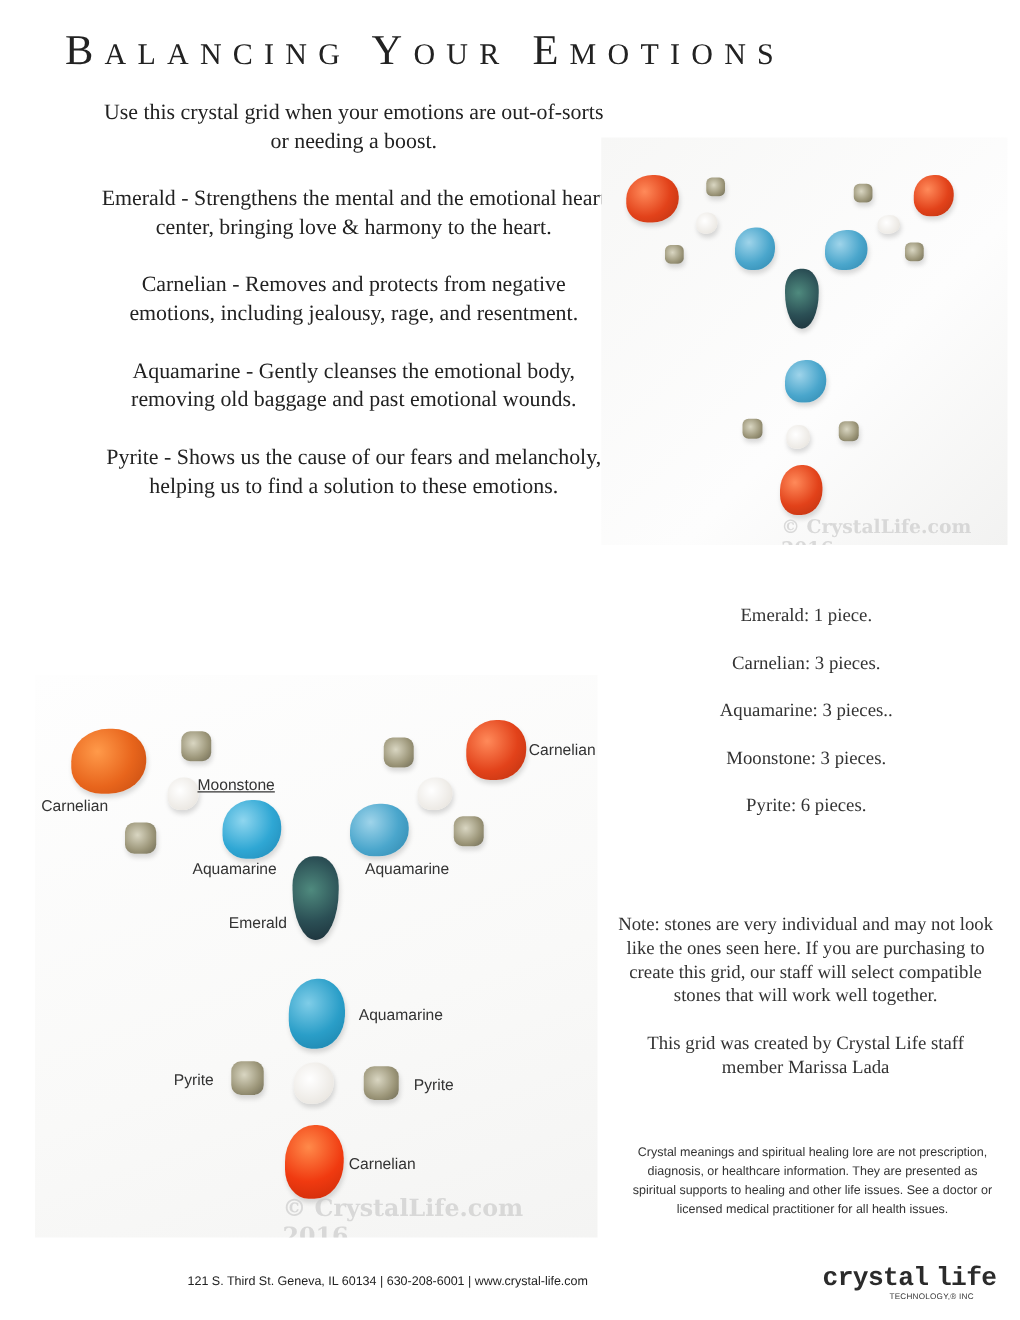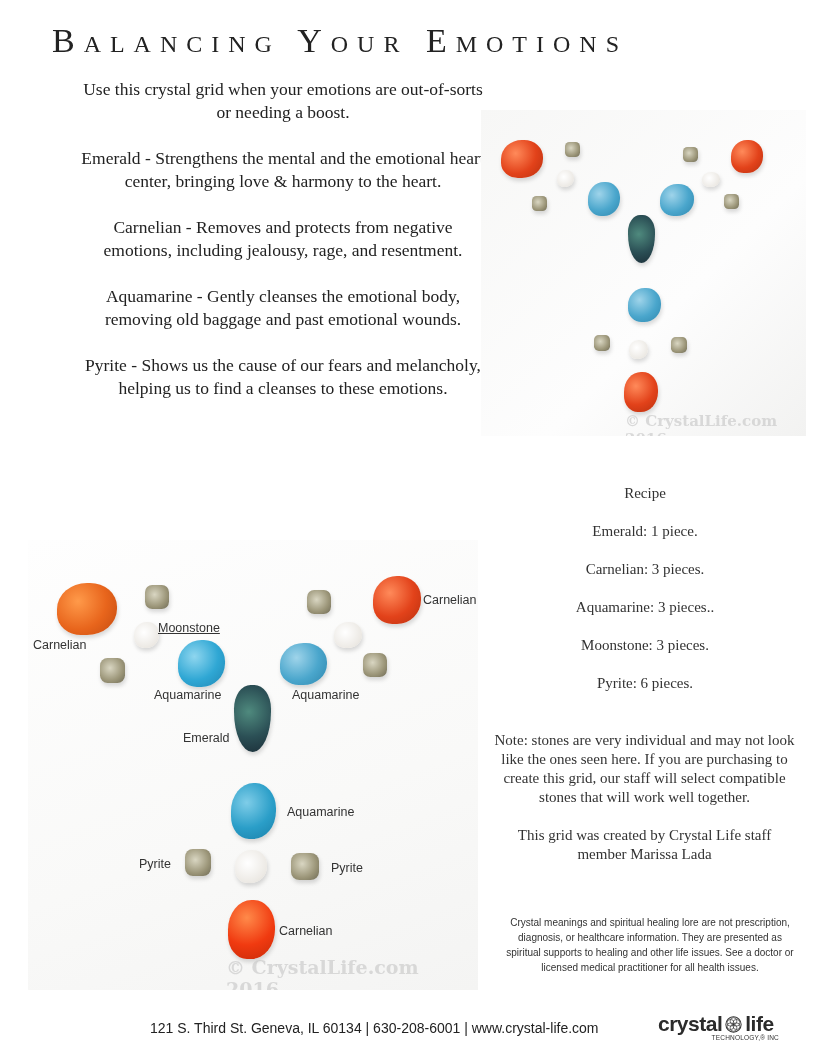--- a/index.html
+++ b/index.html
@@ -16,37 +16,37 @@
   .moon { background: radial-gradient(circle at 40% 40%, #ffffff, #ece9e4 70%, #d8d4cd); }
   .pyrite { background: radial-gradient(circle at 40% 40%, #d9d6c2, #9b9578 60%, #6e6a55); border-radius: 30%; }
   .emerald { background: radial-gradient(circle at 40% 40%, #4f8a7e, #2b4f55 55%, #1b2e38); border-radius: 45% 45% 50% 50% / 35% 35% 60% 60%; }
   .watermark { position: absolute; font-family: "DejaVu Serif", serif; font-weight: bold; color: rgba(200,200,200,0.65); }
   .label { position: absolute; font-family: "Liberation Sans", sans-serif; font-size: 12.5px; color: #333; }
   .recipe { position: absolute; left: 490px; top: 484px; width: 310px; text-align: center; font-family: "Liberation Serif", serif; font-size: 15px; color: #333; }
   .recipe div { height: 38px; line-height: 18px; }
   .note { position: absolute; left: 492px; top: 731px; width: 305px; text-align: center; font-family: "Liberation Serif", serif; font-size: 15px; line-height: 19px; color: #333; }
   .note p { margin: 0 0 19px 0; }
   .disclaimer { position: absolute; left: 505px; top: 915px; width: 290px; text-align: center; font-family: "Liberation Sans", sans-serif; font-size: 10px; line-height: 15px; color: #333; }
-  .footer { position: absolute; left: 150px; top: 1020px; font-family: "Liberation Sans", sans-serif; font-size: 14px; color: #222; }
+  .footer { position: absolute; left: 150px; top: 1020px; font-family: "Liberation Sans", sans-serif; font-size: 10px; color: #222; }
   .logo { position: absolute; left: 658px; top: 1013px; width: 125px; height: 32px; }
-  .logo .brand { font-family: Liberation Sans, sans-serif; font-weight: bold; font-size: 21px; color: #2b2b2b; letter-spacing: -0.5px; display: flex; align-items: center; gap: 3px; line-height: 22px; }
+  .logo .brand { font-family: Liberation Mono, monospace; font-weight: bold; font-size: 21px; color: #2b2b2b; letter-spacing: -0.5px; display: flex; align-items: center; gap: 3px; line-height: 22px; }
   .logo .sub { position: absolute; right: 4px; top: 21px; font-family: "Liberation Sans", sans-serif; font-size: 6.5px; color: #333; letter-spacing: 0.2px; }
   .flower { width: 17px; height: 17px; }
 </style>
 </head>
 <body>
 
 <div class="title">Balancing Your Emotions</div>
 
 <div class="left-text">
   <p>Use this crystal grid when your emotions are out-of-sorts or needing a boost.</p>
   <p>Emerald - Strengthens the mental and the emotional heart center, bringing love &amp; harmony to the heart.</p>
   <p>Carnelian - Removes and protects from negative emotions, including jealousy, rage, and resentment.</p>
   <p>Aquamarine - Gently cleanses the emotional body, removing old baggage and past emotional wounds.</p>
-  <p>Pyrite - Shows us the cause of our fears and melancholy, helping us to find a cleanses to these emotions.</p>
+  <p>Pyrite - Shows us the cause of our fears and melancholy, helping us to find a solution to these emotions.</p>
 </div>
 
 <div class="photo photo-top">
   <div class="stone carnelian" style="left:20px;top:30px;width:42px;height:38px;"></div>
   <div class="stone pyrite" style="left:84px;top:32px;width:15px;height:15px;"></div>
   <div class="stone moon" style="left:76px;top:60px;width:17px;height:17px;"></div>
   <div class="stone pyrite" style="left:51px;top:86px;width:15px;height:15px;"></div>
   <div class="stone aqua" style="left:107px;top:72px;width:32px;height:34px;"></div>
   <div class="stone emerald" style="left:147px;top:105px;width:27px;height:48px;"></div>
   <div class="stone aqua" style="left:179px;top:74px;width:34px;height:32px;"></div>
@@ -87,21 +87,20 @@
   <div class="label" style="left:395px;top:53px;">Carnelian</div>
   <div class="label" style="left:155px;top:191px;">Emerald</div>
   <div class="label" style="left:259px;top:265px;">Aquamarine</div>
   <div class="label" style="left:111px;top:317px;">Pyrite</div>
   <div class="label" style="left:303px;top:321px;">Pyrite</div>
   <div class="label" style="left:251px;top:384px;">Carnelian</div>
   <div class="watermark" style="left:198px;top:416px;font-size:19px;">© CrystalLife.com 2016</div>
 </div>
 
 <div class="recipe">
-  <div>Recipe</div>
   <div>Emerald:  1 piece.</div>
   <div>Carnelian:   3 pieces.</div>
   <div>Aquamarine:  3 pieces..</div>
   <div>Moonstone: 3 pieces.</div>
   <div>Pyrite: 6 pieces.</div>
 </div>
 
 <div class="note">
   <p>Note: stones are very individual and may not look like the ones seen here. If you are purchasing to create this grid, our staff will select compatible stones that will work well together.</p>
   <p>This grid was created by Crystal Life staff member Marissa Lada</p>

